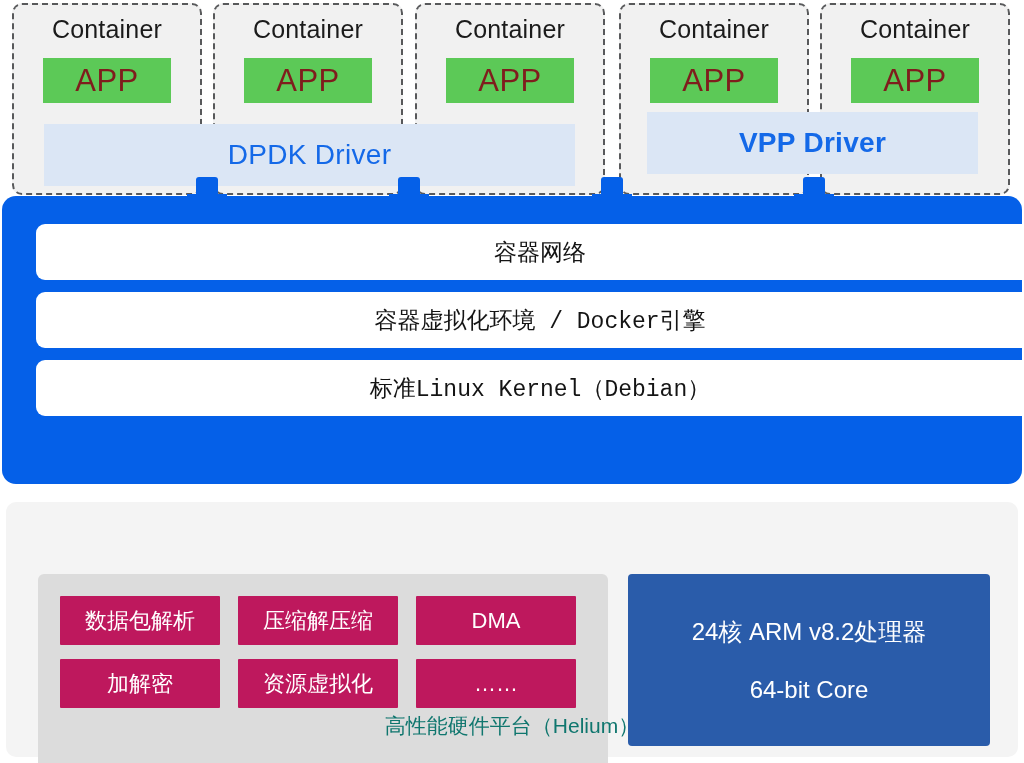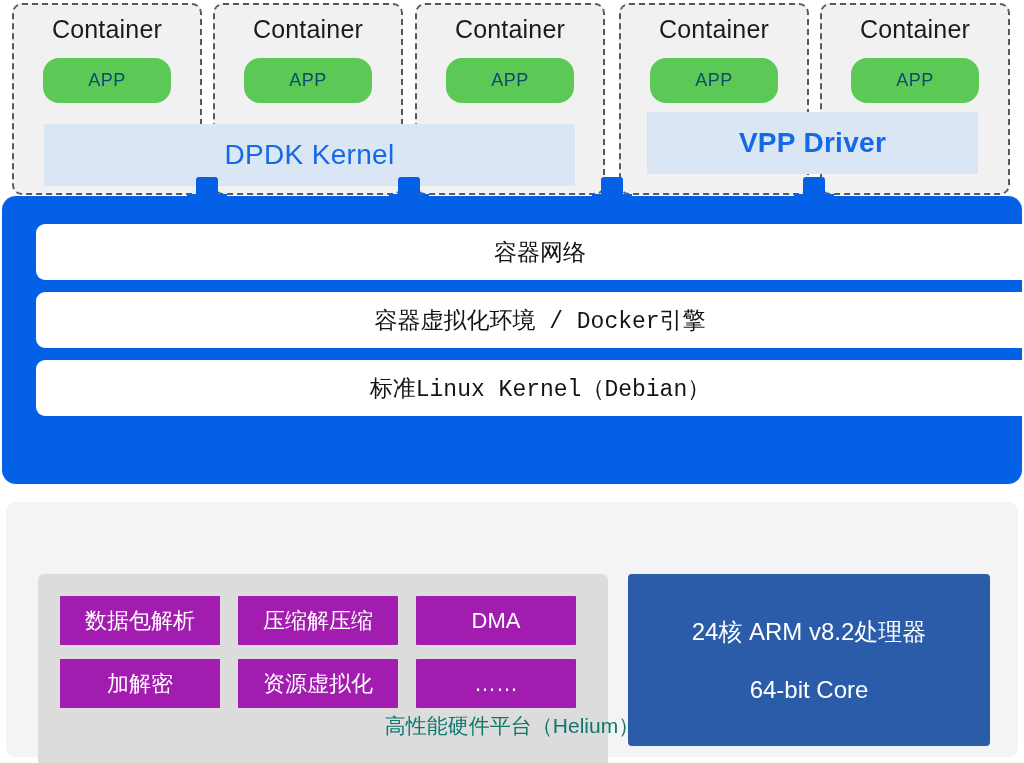--- a/index.html
+++ b/index.html
@@ -25,25 +25,24 @@
     position:absolute;left:0;right:0;top:10px;
     text-align:center;
     font-size:25px;color:#1b1b1b;
     letter-spacing:.2px;
     white-space:nowrap;
   }
   .app-box{
     position:absolute;left:50%;transform:translateX(-50%);
     top:53px;width:128px;height:45px;
     background:#5cc957;
-    color:#0c4a6e;
-    font-size:18px;
+    color:#7f1d1d;
+    font-size:31px;
     display:flex;align-items:center;justify-content:center;
     letter-spacing:.5px;
-    border-radius:16px;
   }
 
   
   .driver-band{
     position:absolute;height:62px;
     background:#dbe6f5;
     display:flex;align-items:center;justify-content:center;
     font-size:28px;color:#1469e8;
     white-space:nowrap;
     letter-spacing:.3px;
@@ -102,21 +101,21 @@
     border-radius:6px;
   }
   .coproc-grid{
     position:absolute;left:22px;top:22px;
     display:grid;
     grid-template-columns:160px 160px 160px;
     grid-template-rows:49px 49px;
     gap:14px 18px;
   }
   .coproc-cell{
-    background:#a21caf;color:#ffffff;
+    background:#be185d;color:#ffffff;
     display:flex;align-items:center;justify-content:center;
     font-size:22px;white-space:nowrap;
     border-radius:1px;
   }
   .coproc-caption{
     position:absolute;left:0;right:0;top:148px;
     text-align:center;font-size:23px;color:#9a9a9a;
     white-space:nowrap;
     margin-top:40px;
   }
@@ -160,21 +159,21 @@
     <div class="container-card" style="left:619px;width:190px;">
       <div class="container-title">Container</div>
       <div class="app-box">APP</div>
     </div>
 
     <div class="container-card" style="left:820px;width:190px;">
       <div class="container-title">Container</div>
       <div class="app-box">APP</div>
     </div>
 
-    <div class="driver-band" id="driver-dpdk">DPDK Kernel</div>
+    <div class="driver-band" id="driver-dpdk">DPDK Driver</div>
     <div class="driver-band" id="driver-vpp">VPP Driver</div>
   </div>
 
   <div class="tab" style="left:196px;"></div>
   <div class="tab" style="left:398px;"></div>
   <div class="tab" style="left:601px;"></div>
   <div class="tab" style="left:803px;"></div>
 
   <div class="os-block">
     <div class="os-row" id="os-row-0">容器网络</div>

